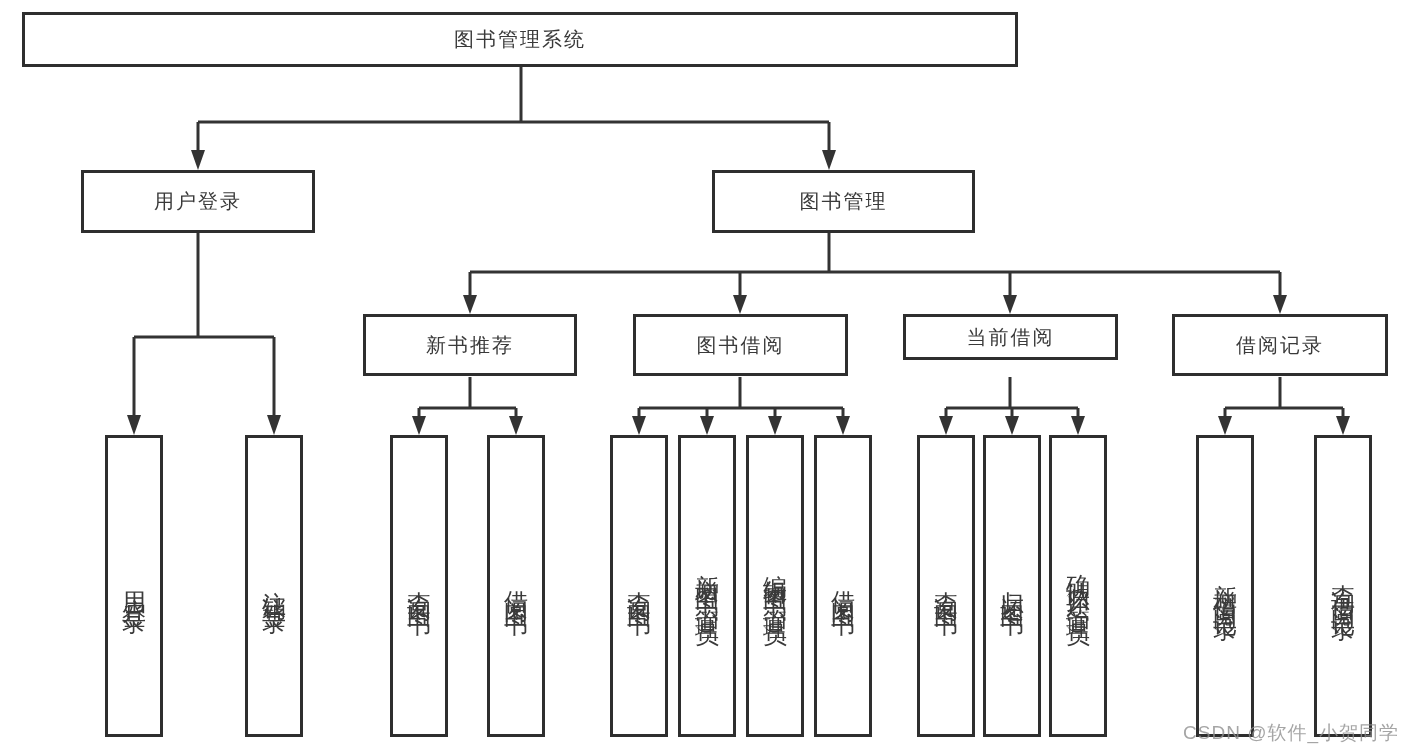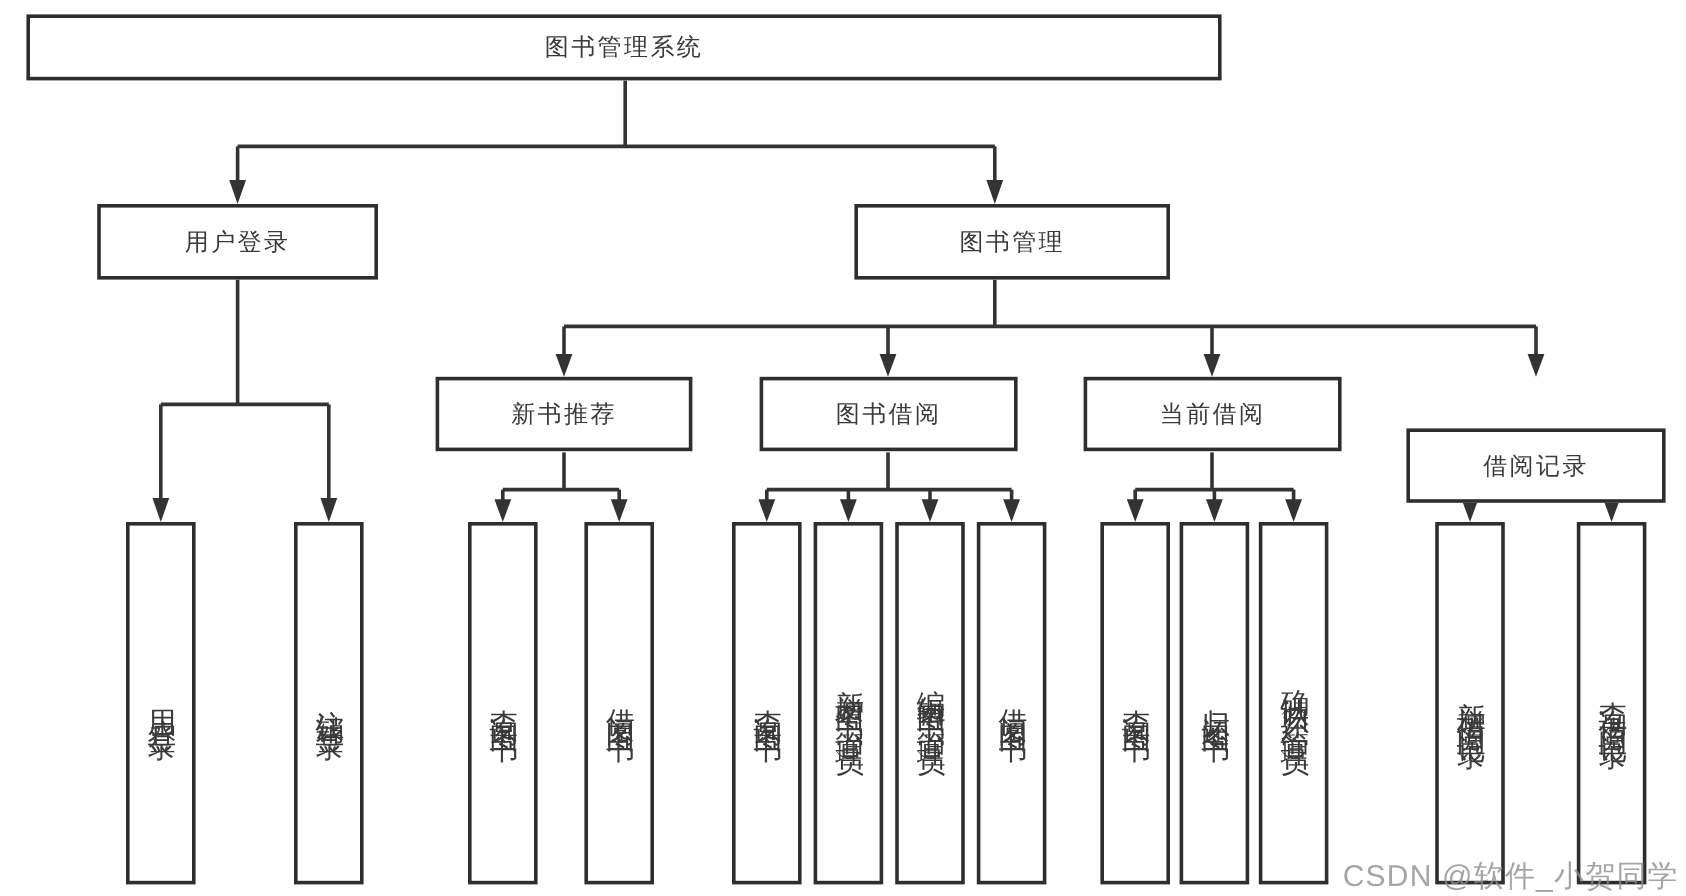--- a/index.html
+++ b/index.html
@@ -23,21 +23,21 @@
     writing-mode: vertical-rl;
     text-orientation: mixed;
     font-size: 24px;
     letter-spacing: 7px;
     line-height: 1;
     white-space: nowrap;
   }
   .watermark {
     position: absolute; right: 6px; bottom: 1px; z-index: 2;
     color: #8f8f8f; opacity: 0.8;
-    font-size: 25px; letter-spacing: 1px;
+    font-size: 19px; letter-spacing: 1px;
     pointer-events: none;
   }
 </style>
 </head>
 <body>
 
 <div class="canvas">
 
   <svg class="connectors" width="1405" height="747" viewBox="0 0 1405 747">
     <g stroke="#333333" stroke-width="3" fill="none">
@@ -115,24 +115,24 @@
   <div class="node hnode" style="left:712px; top:170px; width:263px; height:63px;">
     <span>图书管理</span>
   </div>
 
   <div class="node hnode" style="left:633px; top:314px; width:215px; height:62px;">
     <span>图书借阅</span>
   </div>
   <div class="node hnode" style="left:363px; top:314px; width:214px; height:62px;">
     <span>新书推荐</span>
   </div>
-  <div class="node hnode" style="left:903px; top:314px; width:215px; height:62px;">
+  <div class="node hnode" style="left:903px; top:314px; width:215px; height:46px;">
     <span>当前借阅</span>
   </div>
-  <div class="node hnode" style="left:1172px; top:314px; width:216px; height:62px;margin-top:43px;">
+  <div class="node hnode" style="left:1172px; top:314px; width:216px; height:62px;">
     <span>借阅记录</span>
   </div>
 
   <div class="node vnode" style="left:105px; top:435px; width:58px; height:302px;">
     <span>用户登录</span>
   </div>
   <div class="node vnode" style="left:245px; top:435px; width:58px; height:302px;">
     <span>注销登录</span>
   </div>
 

